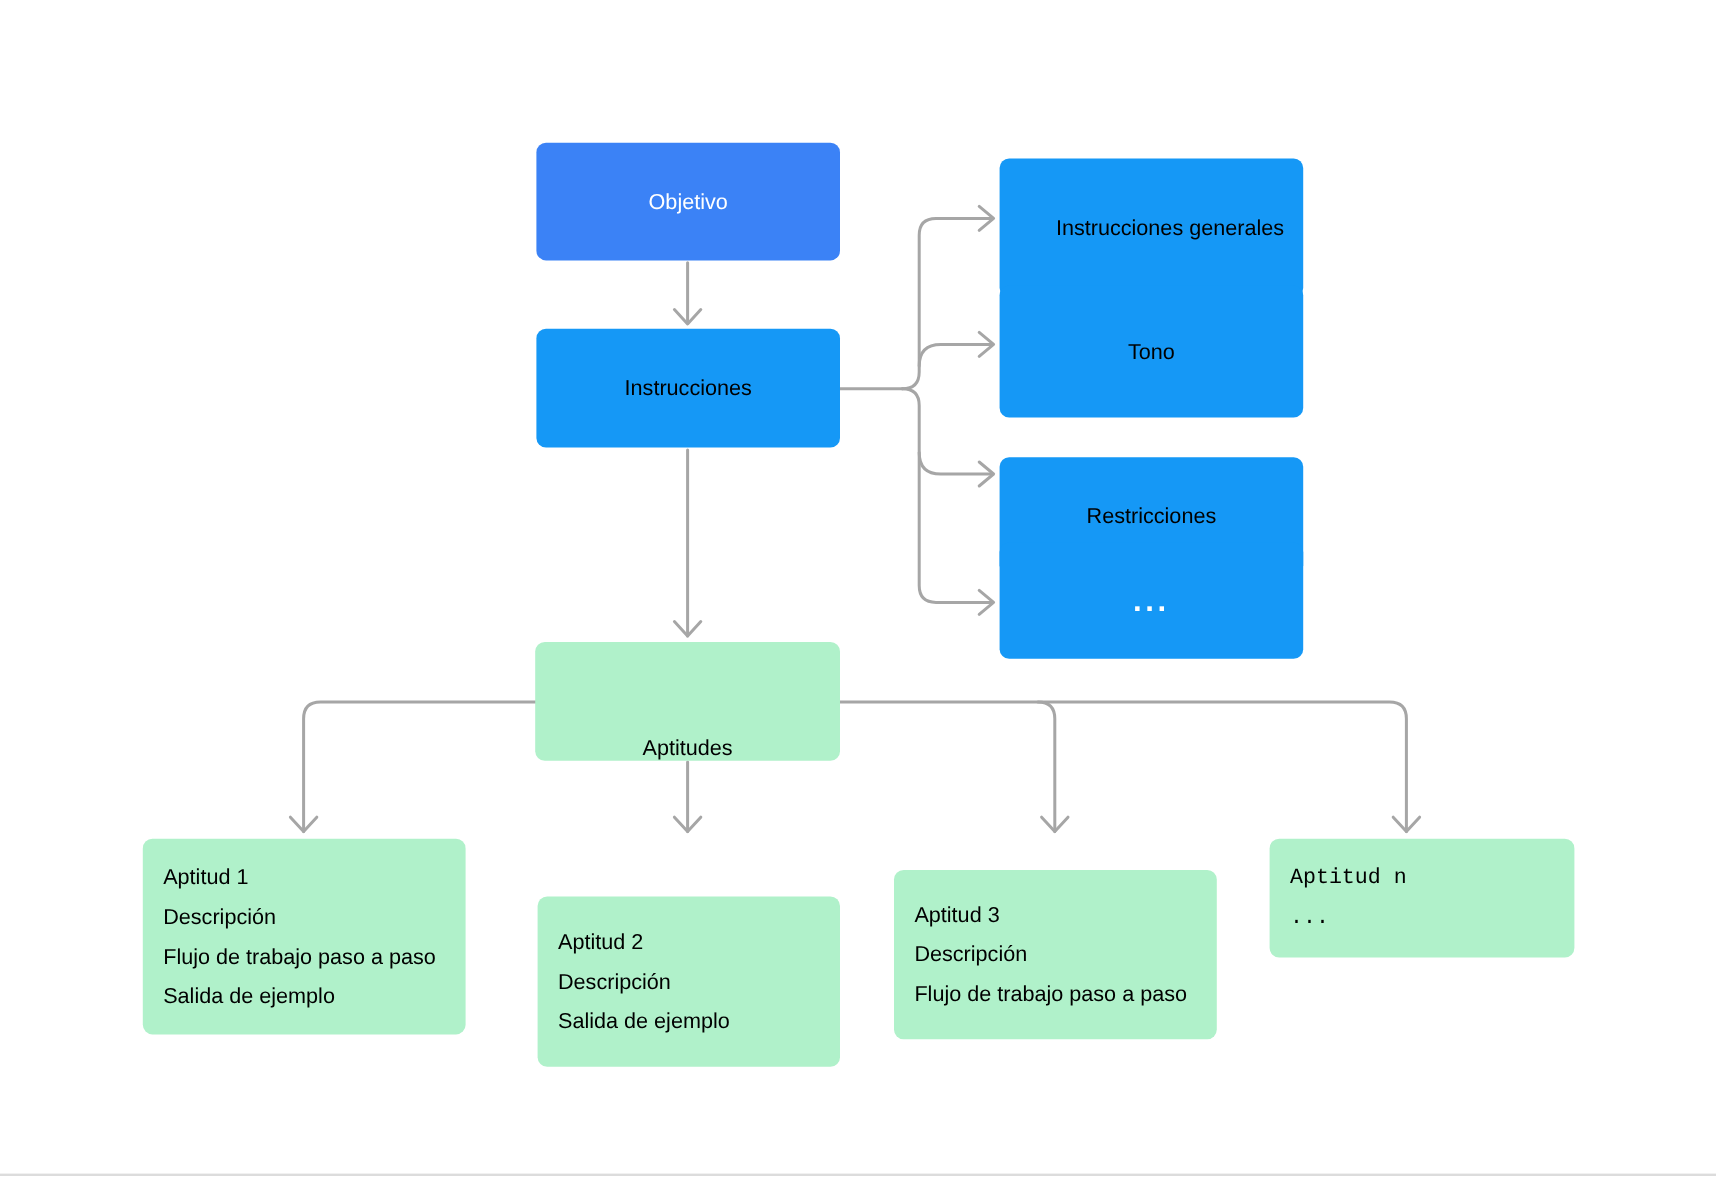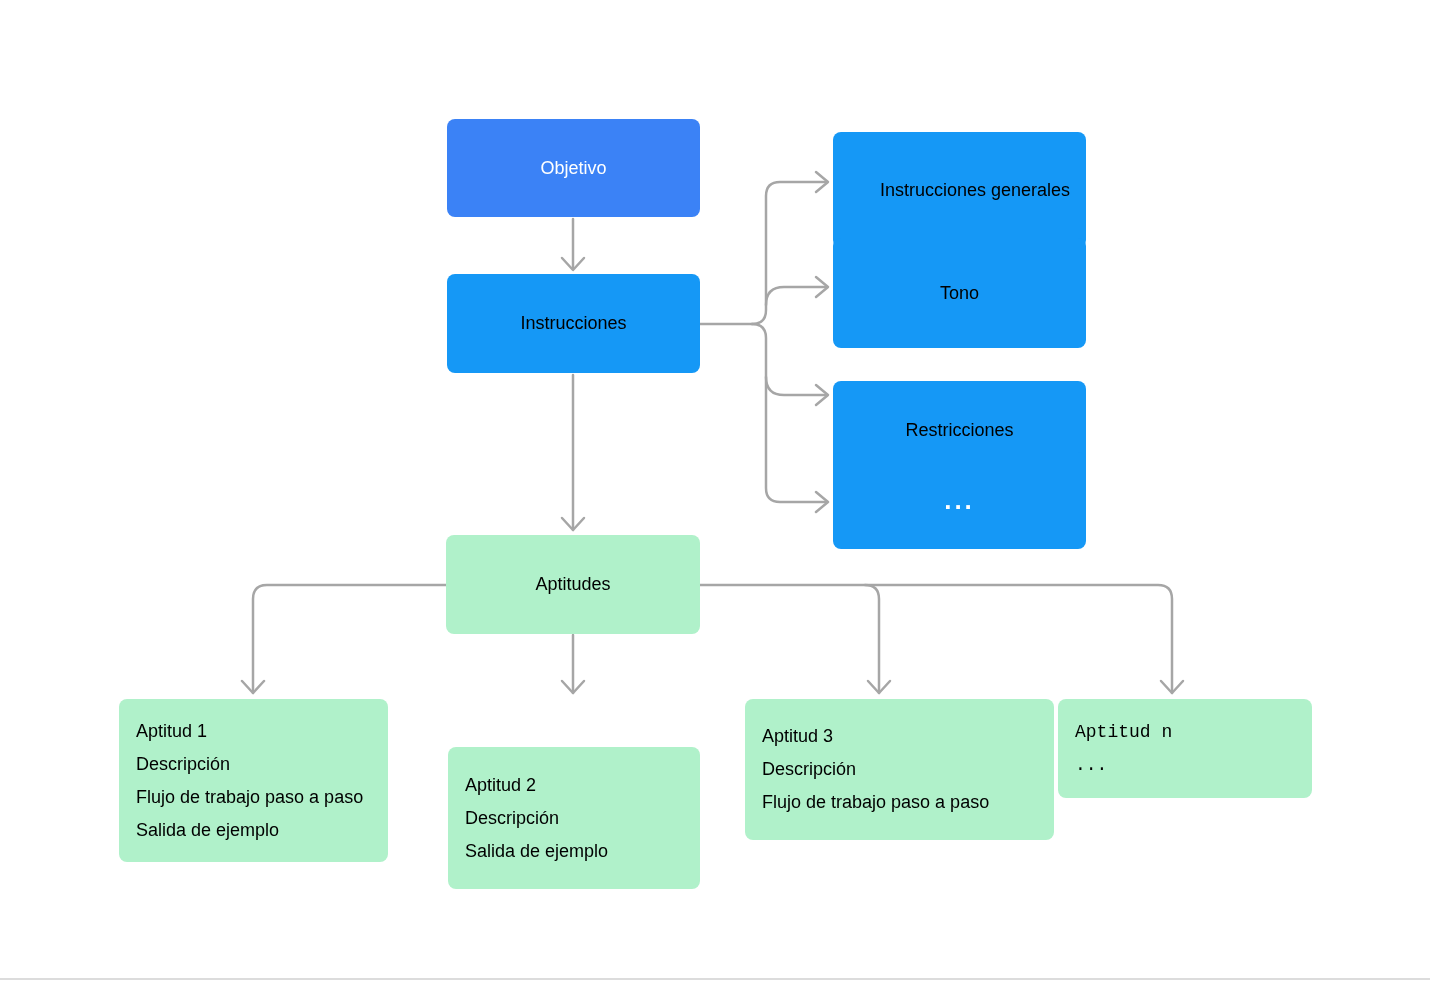--- a/index.html
+++ b/index.html
@@ -25,21 +25,21 @@
     position: absolute;
     border-radius: 8px;
     display: flex;
     align-items: center;
     justify-content: center;
     font-size: 18px;
     text-align: center;
   }
   .node.green { background: #3b82f6; color: #ffffff; }
   .node.blue  { background: #1598f6; color: #000000; }
-  .node.mint  { background: #b0f1ca; color: #000000; }
+  .node.mint  { background: #b0f1ca; color: #000000; align-items: flex-end; }
 
   .node.dots-big {
     color: #ffffff;
     font-size: 26px;
     font-weight: bold;
     letter-spacing: 3px;
   }
 
   .node.multiline {
     flex-direction: column;
@@ -134,21 +134,21 @@
     <div class="line">Flujo de trabajo paso a paso</div>
     <div class="line">Salida de ejemplo</div>
   </div>
 
   <div class="node mint multiline" style="left:448px; top:699px; width:252px; height:142px;margin-top:48px;">
     <div class="line">Aptitud 2</div>
     <div class="line">Descripción</div>
     <div class="line">Salida de ejemplo</div>
   </div>
 
-  <div class="node mint multiline" style="left:745px; top:699px; width:309px; height:141px;">
+  <div class="node mint multiline" style="left:745px; top:725px; width:269px; height:141px;">
     <div class="line">Aptitud 3</div>
     <div class="line">Descripción</div>
     <div class="line">Flujo de trabajo paso a paso</div>
   </div>
 
   <div class="node mint multiline" style="left:1058px; top:699px; width:254px; height:99px;font-family:Liberation Mono, monospace;">
     <div class="line">Aptitud n</div>
     <div class="line">...</div>
   </div>
 

